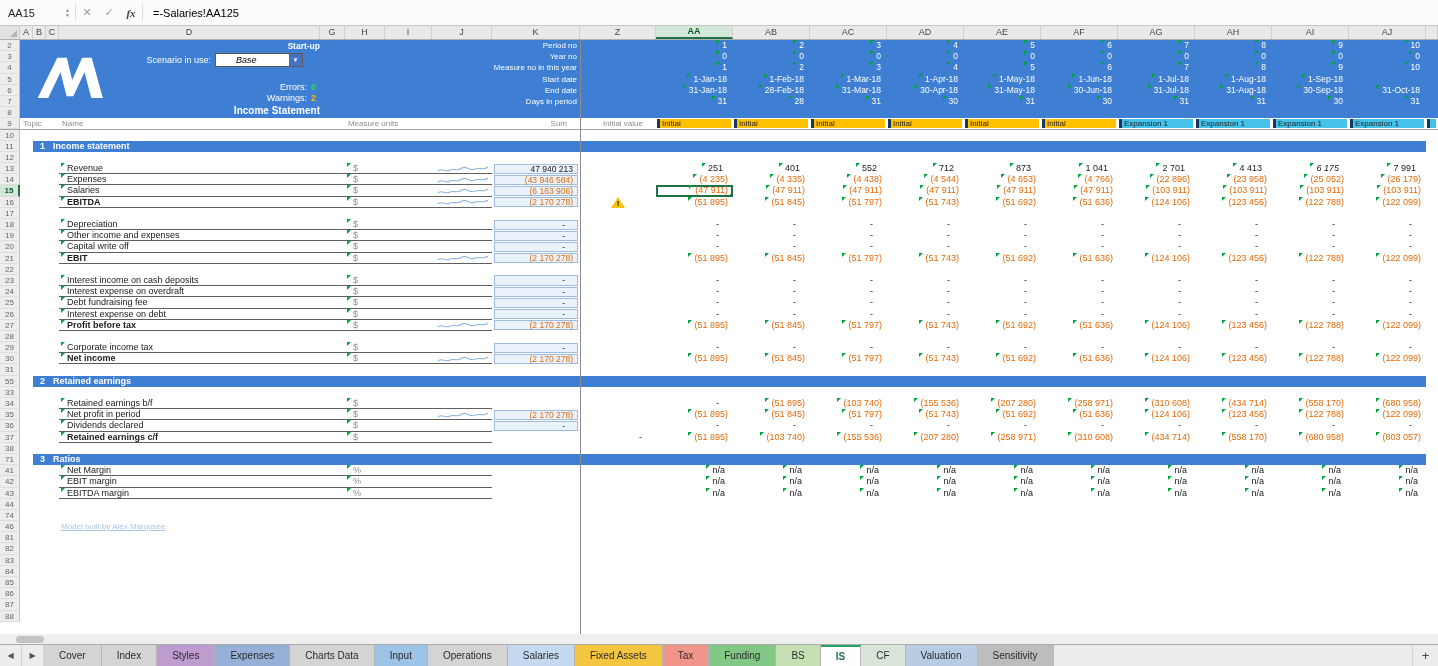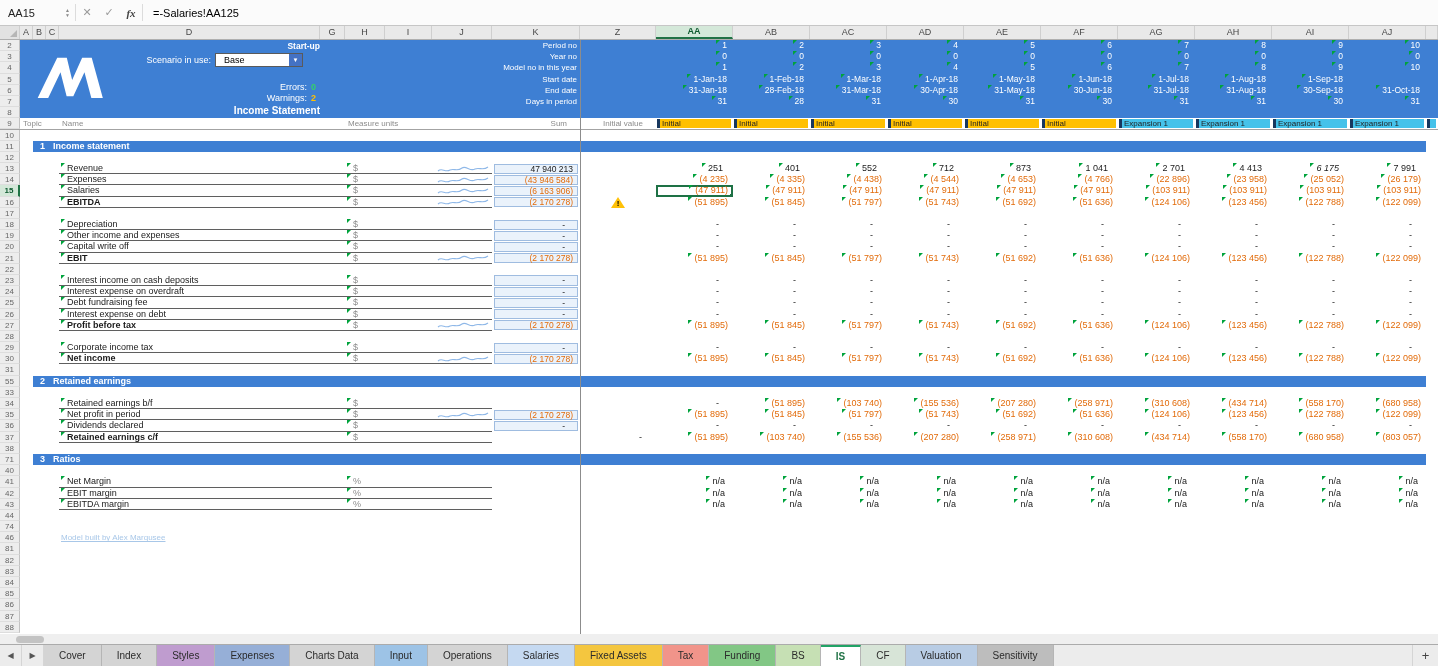--- a/index.html
+++ b/index.html
@@ -95,21 +95,21 @@
 
   
   .hov { position:absolute; left:20px; top:0; width:560px; height:79px; z-index:5; pointer-events:none; }
   .hov > * { pointer-events:auto; }
   .ov-startup { position:absolute; top:1px; left:0; width:300px; text-align:right;
                 font-size:8.5px; font-weight:bold; color:#fff; }
   .logo { position:absolute; left:14px; top:14px; }
   .ov-scenario { position:absolute; top:13px; left:0; width:283px; display:flex; justify-content:flex-end;
                  align-items:center; gap:4px; font-size:9px; color:#fff; }
   .dd { display:flex; width:88px; height:14px; background:#fff; border:1px solid #5a5a5a; }
-  .dd-text { flex:1; font-size:9px; line-height:12px; color:#000; padding-left:8px; overflow:hidden; }
+  .dd-text { flex:1; font-size:9px; line-height:12px; color:#000; padding-left:20px; overflow:hidden;font-style:italic; }
   .dd-btn { flex:none; width:13px; background:#4472C4; color:#fff; font-size:6px; display:flex;
             align-items:center; justify-content:center; }
   .ov-errors, .ov-warnings { position:absolute; left:0; width:296px; text-align:right; font-size:9px; color:#fff; }
   .ov-errors { top:42px; } .ov-warnings { top:53px; }
   .errv { color:#35D06A; font-weight:bold; margin-left:4px; }
   .wrnv { color:#FFC000; font-weight:bold; margin-left:4px; }
   .ov-title { position:absolute; top:65px; left:0; width:300px; text-align:right;
               font-size:10px; font-weight:bold; color:#fff; }
 
   
@@ -224,21 +224,21 @@
         <div class="c hval" style="width: 77px;"><span class="flg"></span>0</div>
         <div class="c hval" style="width: 77px;"><span class="flg"></span>0</div>
         <div class="c hval" style="width: 77px;"><span class="flg"></span>0</div>
         <div class="c hval" style="width: 77px;"><span class="flg"></span>0</div>
         <div class="c hval" style="width: 77px;"><span class="flg"></span>0</div>
         <div class="c" style="width: 12px;"></div>
       </div>
       <div class="row hrow">
         <div class="rh" style="width: 20px;">4</div>
         <div class="c" style="width: 472px;"></div>
-        <div class="c hlabel" style="width: 88px;">Model no in this year</div>
+        <div class="c hlabel" style="width: 88px;">Measure no in this year</div>
         <div class="c" style="width: 76px;"></div>
         <div class="c hval" style="width: 77px;"><span class="flg"></span>1</div>
         <div class="c hval" style="width: 77px;"><span class="flg"></span>2</div>
         <div class="c hval" style="width: 77px;"><span class="flg"></span>3</div>
         <div class="c hval" style="width: 77px;"><span class="flg"></span>4</div>
         <div class="c hval" style="width: 77px;"><span class="flg"></span>5</div>
         <div class="c hval" style="width: 77px;"><span class="flg"></span>6</div>
         <div class="c hval" style="width: 77px;"><span class="flg"></span>7</div>
         <div class="c hval" style="width: 77px;"><span class="flg"></span>8</div>
         <div class="c hval" style="width: 77px;"><span class="flg"></span>9</div>
@@ -934,24 +934,20 @@
         <div class="c" style="width: 1418px;"></div>
       </div>
       <div class="row">
         <div class="rh" style="width: 20px;">71</div>
         <div class="c" style="width: 13px;"></div>
         <div class="c section" style="width: 1393px;">
           <div class="secnum">3</div>
           <div class="seclabel">Ratios</div>
         </div>
         <div class="c" style="width: 12px;"></div>
-      </div>
-      <div class="row">
-        <div class="rh" style="width: 20px;">40</div>
-        <div class="c" style="width: 1418px;"></div>
       </div>
       <div class="row">
         <div class="rh" style="width: 20px;">41</div>
         <div class="c" style="width: 13px;"></div>
         <div class="c" style="width: 13px;"></div>
         <div class="c" style="width: 13px;"></div>
         <div class="c lbl u" style="width: 261px;"><span class="flg"></span>Net Margin</div>
         <div class="c u" style="width: 25px;"></div>
         <div class="c u units" style="width: 40px;"><span class="flg"></span>%</div>
         <div class="c u" style="width: 47px;"></div>

